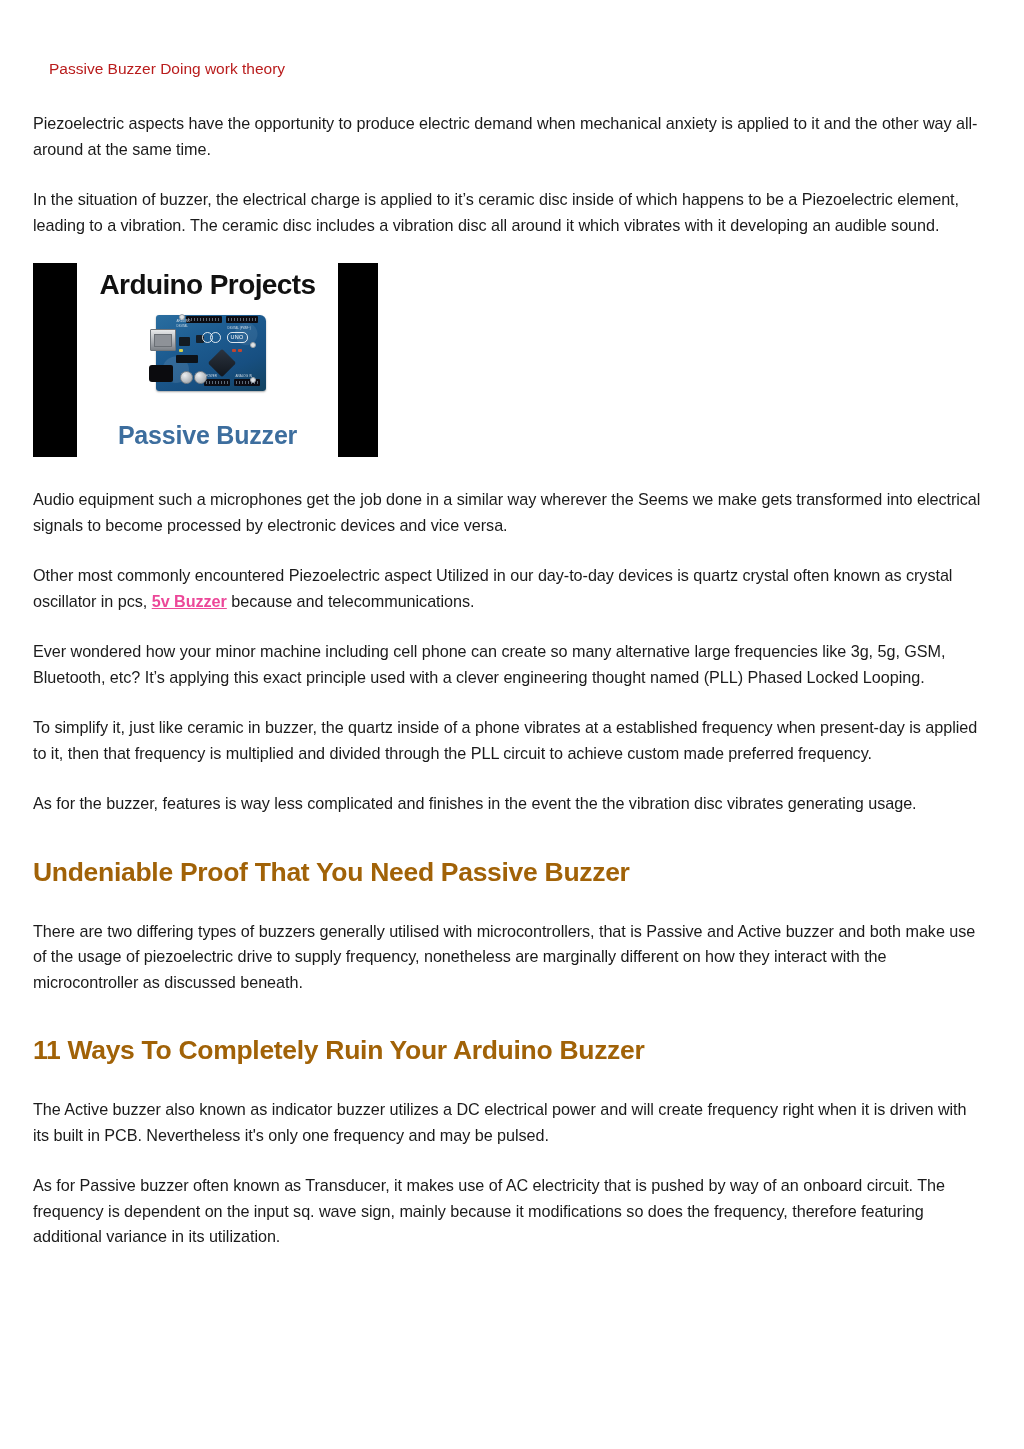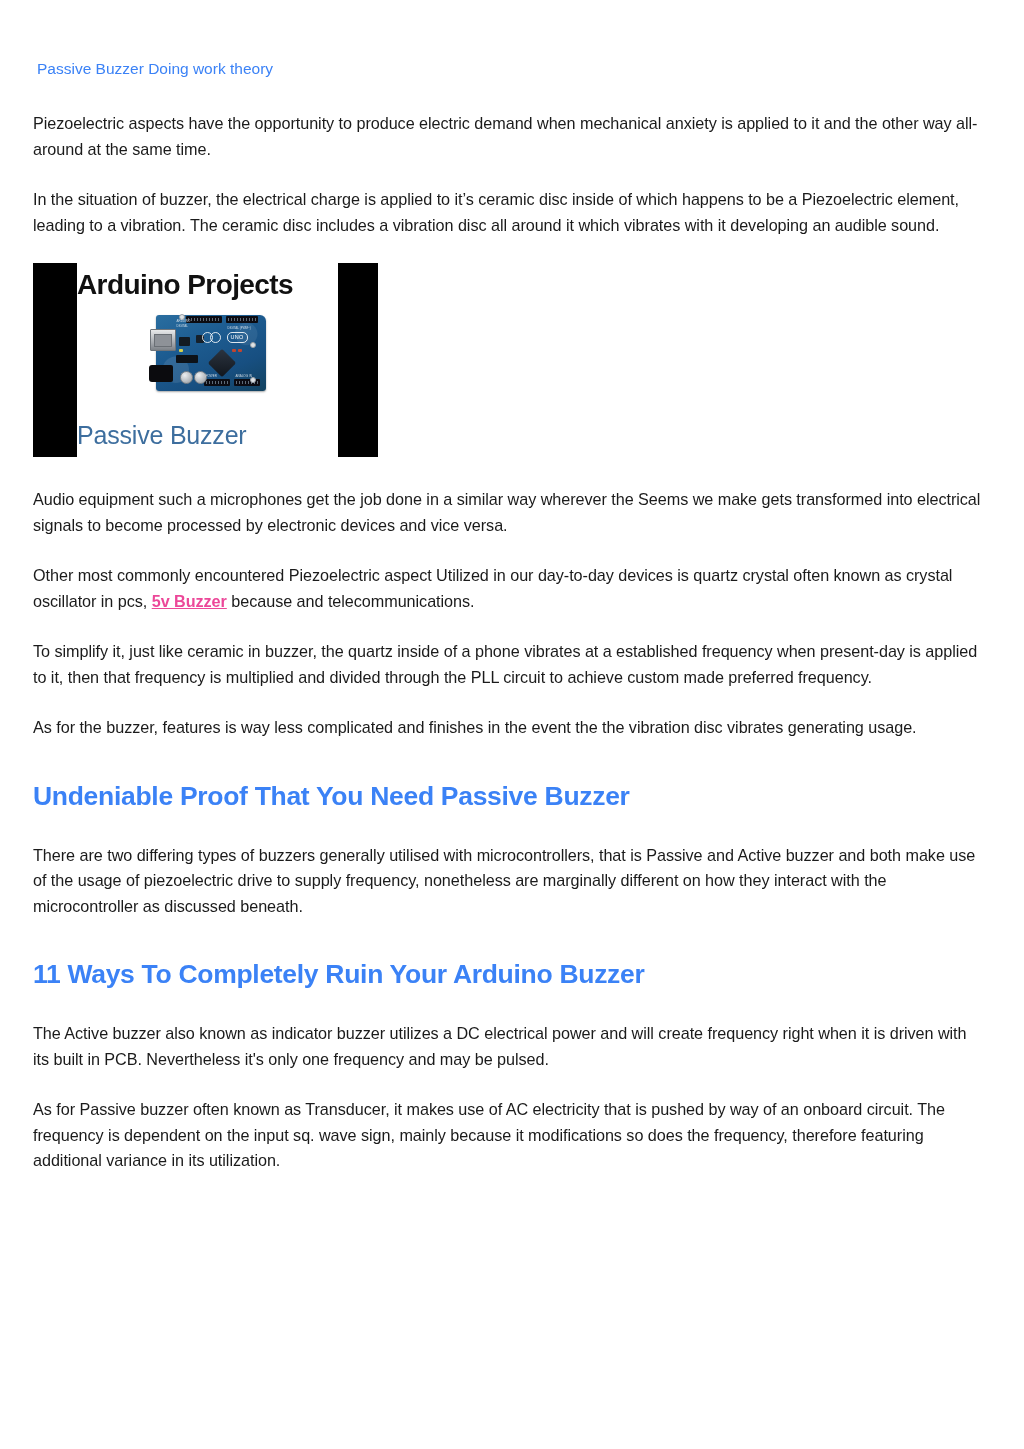--- a/index.html
+++ b/index.html
@@ -20,38 +20,38 @@
     position: relative;
     width: 1024px;
     height: 1449px;
     background: #ffffff;
     box-sizing: border-box;
     padding: 58px 34px 0 33px;
   }
   .doc-title {
     font-size: 15.5px;
     line-height: 22px;
-    color: #3b82f6;
-    margin: 0 0 31px 4px;
+    color: #b91c1c;
+    margin: 0 0 31px 16px;
     font-weight: 400;
   }
   p.body-text {
     font-size: 16.2px;
     line-height: 25.5px;
     color: #1b1b1b;
     margin: 0 4px 25px 0;
     font-weight: 400;
     max-width: 958px;
     letter-spacing: -0.05px;
   }
   h2.section-head {
     font-size: 26.5px;
     line-height: 34px;
     font-weight: 700;
-    color: #3b82f6;
+    color: #a16207;
     margin: 38px 0 30px 0;
     letter-spacing: -0.3px;
   }
   a.inline-link {
     color: #ec4899;
     font-weight: 700;
     text-decoration: underline;
     text-underline-offset: 1px;
   }
 
@@ -71,36 +71,36 @@
     flex: 0 0 auto;
   }
   .bar-left  { width: 44px; }
   .bar-right { width: 40px; }
   .figure-center {
     flex: 1 1 auto;
     position: relative;
     background: #ffffff;
     display: flex;
     flex-direction: column;
-    align-items: flex-start;
+    align-items: center;
     justify-content: flex-start;
   }
   .fig-title {
     font-family: "Liberation Sans", sans-serif;
     font-size: 28px;
     font-weight: 700;
     color: #111111;
     letter-spacing: -0.6px;
     margin-top: 6px;
     white-space: nowrap;
   }
   .fig-caption {
     font-family: "Liberation Sans", sans-serif;
     font-size: 25px;
-    font-weight: 400;
+    font-weight: 700;
     color: #3d6e9e;
     letter-spacing: -0.2px;
     position: absolute;
     bottom: 7px;
     white-space: nowrap;
   }
   .board-wrap {
     position: absolute;
     top: 48px;
     left: 50%;
@@ -339,20 +339,21 @@
 
       <div class="fig-caption">Passive Buzzer</div>
     </div>
     <div class="bar-right"></div>
   </div>
 
   <p class="body-text">Audio equipment such a microphones get the job done in a similar way wherever the Seems we make gets transformed into electrical signals to become processed by electronic devices and vice versa.</p>
 
   <p class="body-text"><span>Other most commonly encountered Piezoelectric aspect Utilized in our day-to-day devices is quartz crystal often known as crystal oscillator in pcs, </span><a class="inline-link" href="#">5v Buzzer</a><span> because and telecommunications.</span></p>
 
+  <p class="body-text">Ever wondered how your minor machine including cell phone can create so many alternative large frequencies like 3g, 5g, GSM, Bluetooth, etc? It’s applying this exact principle used with a clever engineering thought named (PLL) Phased Locked Looping.</p>
 
   <p class="body-text">To simplify it, just like ceramic in buzzer, the quartz inside of a phone vibrates at a established frequency when present-day is applied to it, then that frequency is multiplied and divided through the PLL circuit to achieve custom made preferred frequency.</p>
 
   <p class="body-text">As for the buzzer, features is way less complicated and finishes in the event the the vibration disc vibrates generating usage.</p>
 
   <h2 class="section-head">Undeniable Proof That You Need Passive Buzzer</h2>
 
   <p class="body-text">There are two differing types of buzzers generally utilised with microcontrollers, that is Passive and Active buzzer and both make use of the usage of piezoelectric drive to supply frequency, nonetheless are marginally different on how they interact with the microcontroller as discussed beneath.</p>
 
   <h2 class="section-head">11 Ways To Completely Ruin Your Arduino Buzzer</h2>

